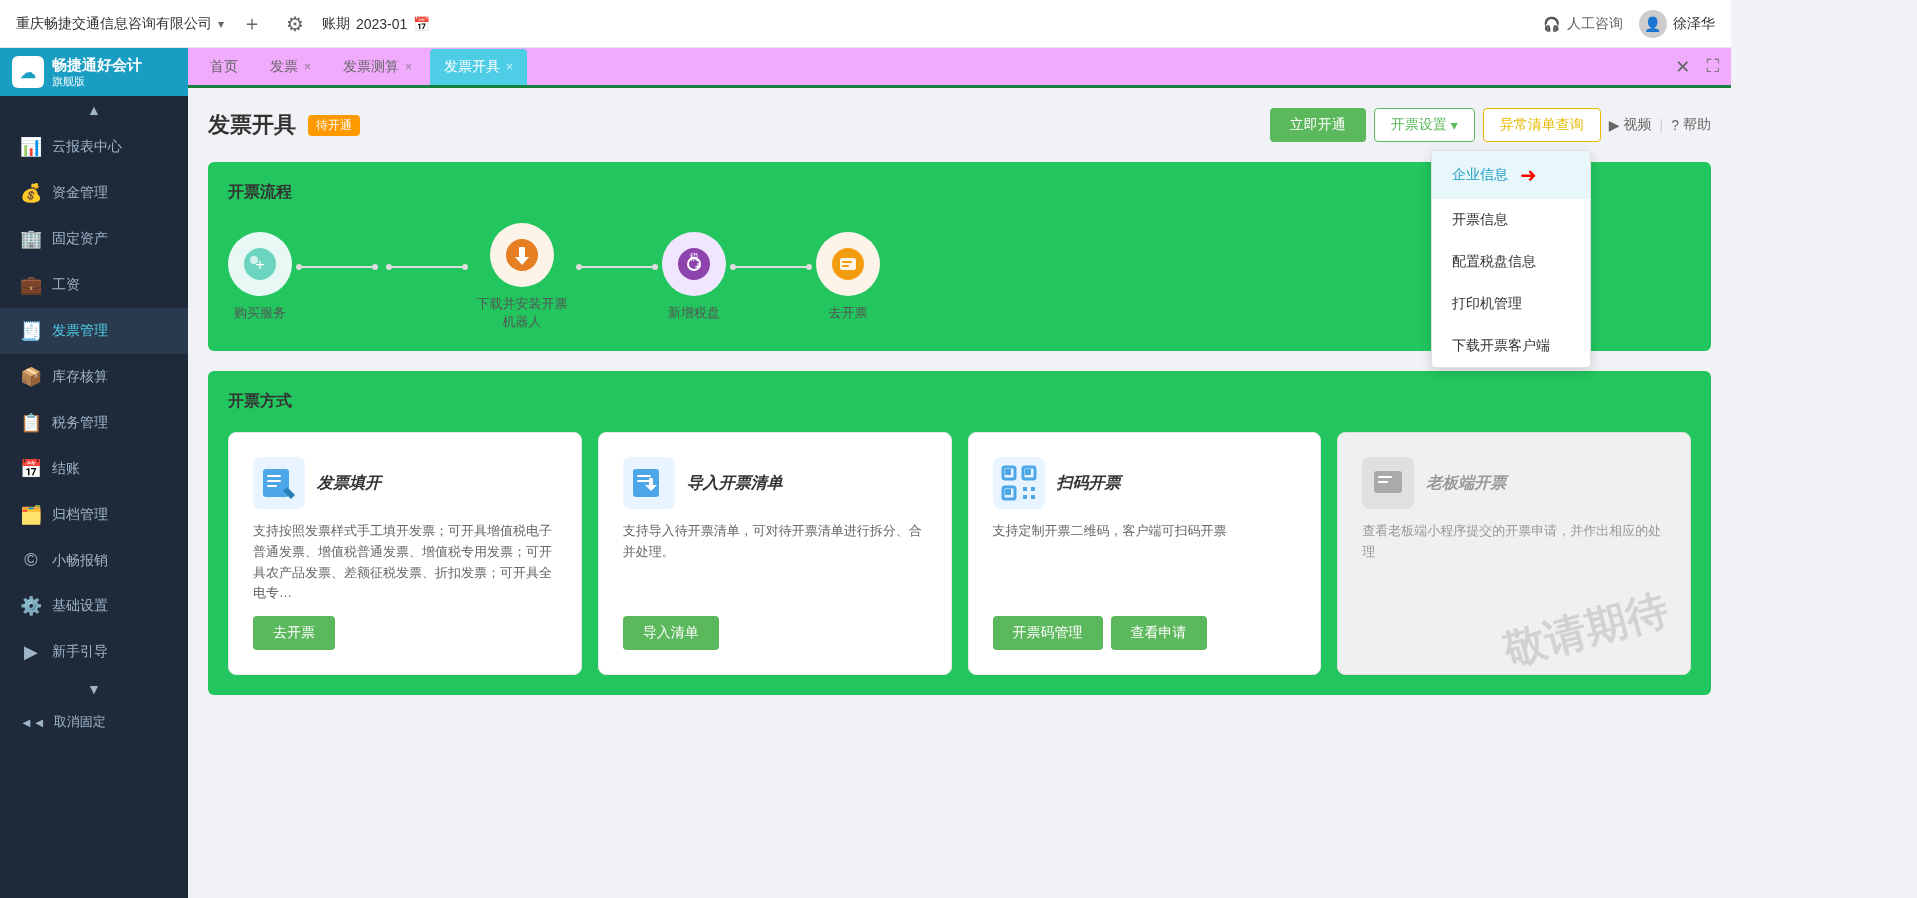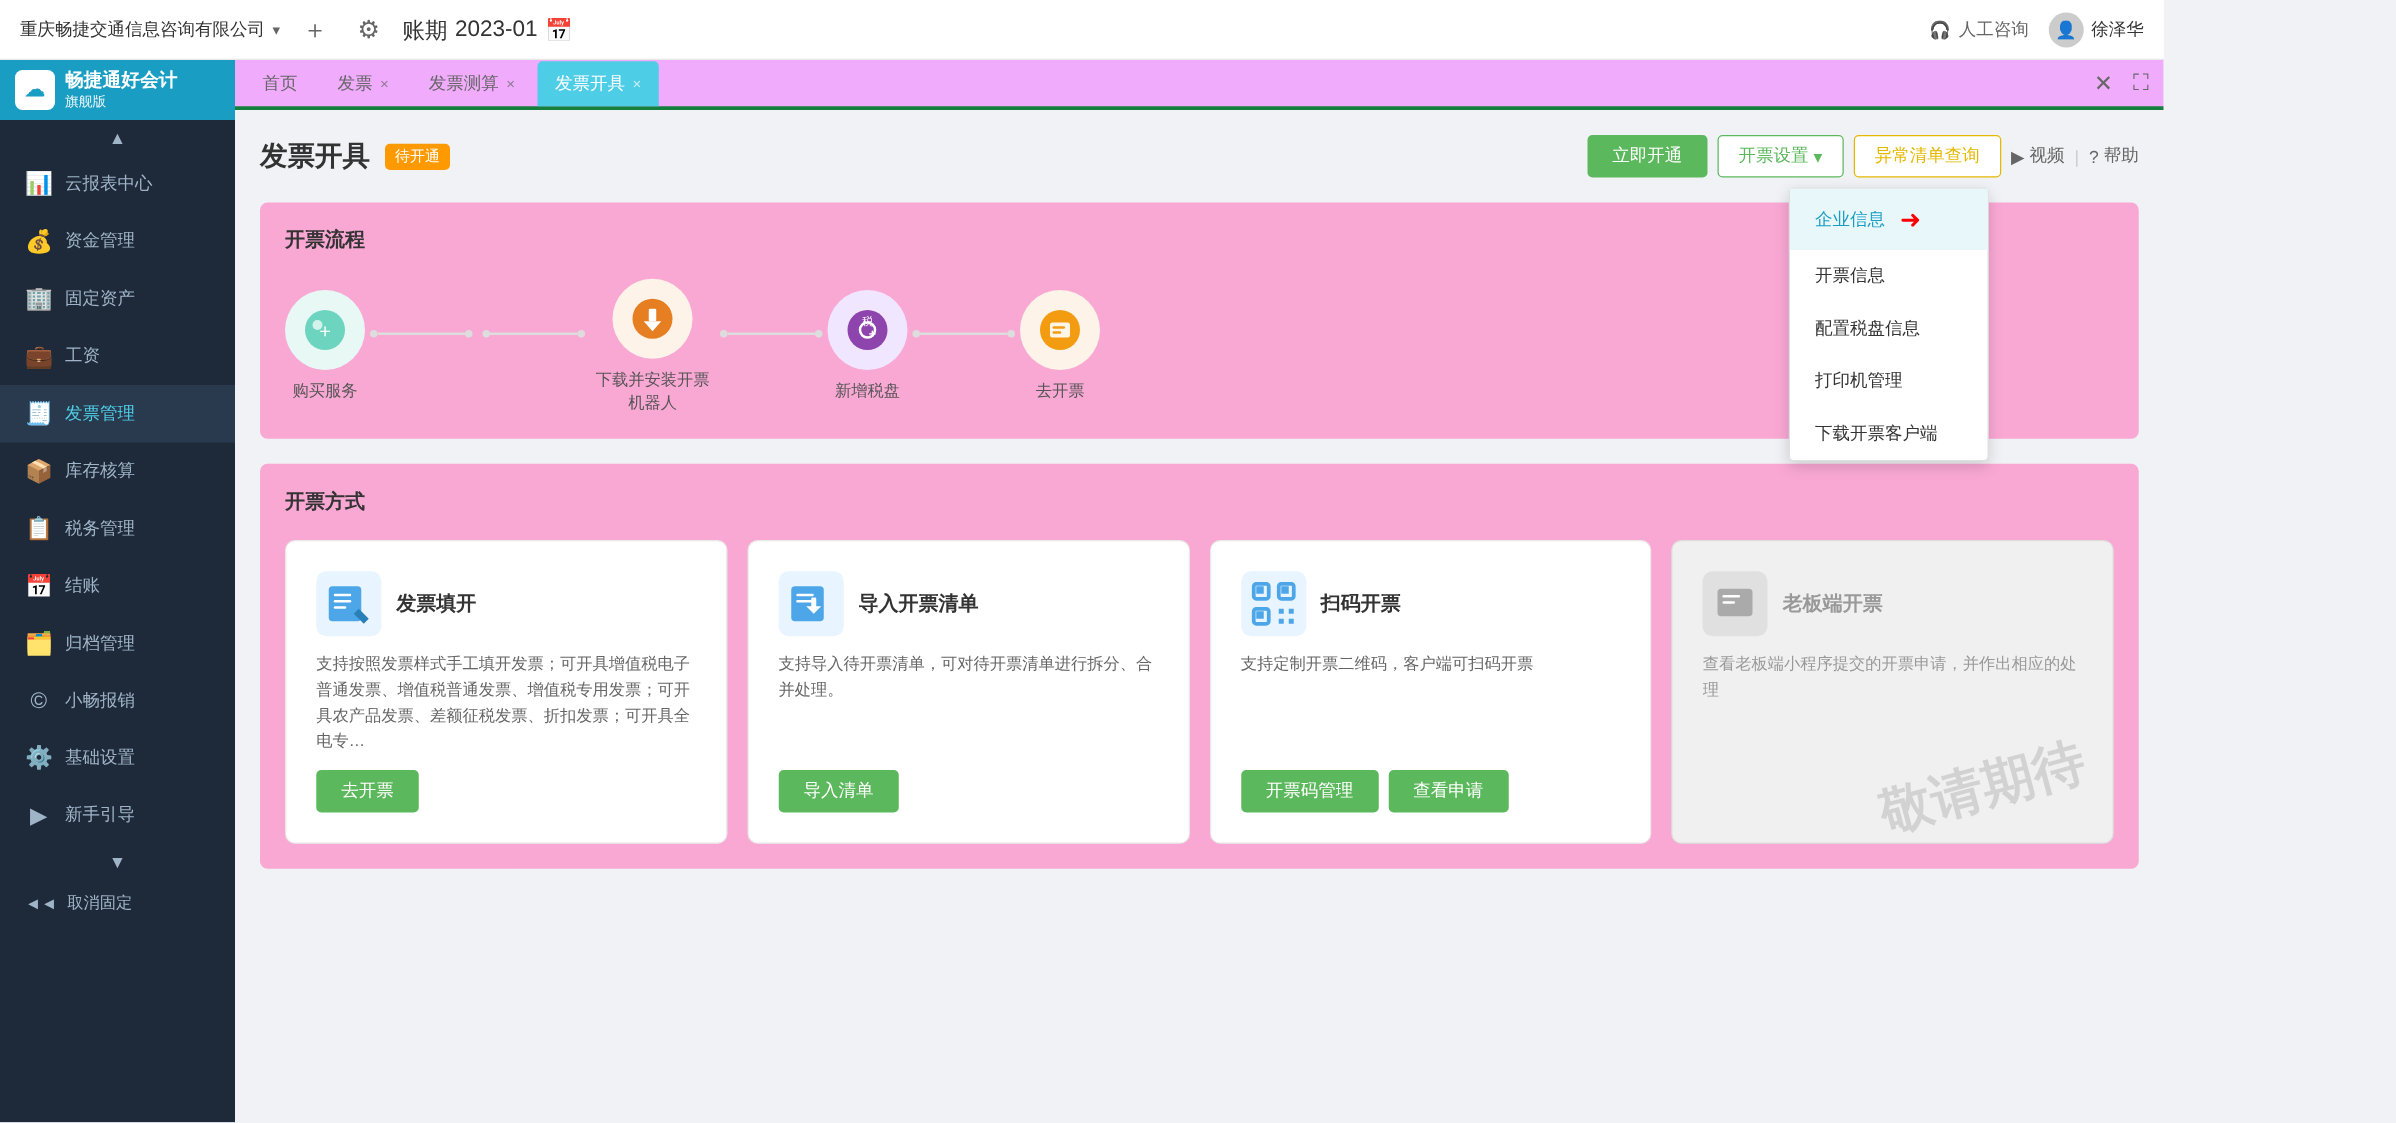--- a/index.html
+++ b/index.html
@@ -26,21 +26,21 @@
     .sidebar-item .s-icon { font-size: 18px; width: 22px; text-align: center; }
     .sidebar-item .s-label { font-size: 14px; }
     .sidebar-scroll-btn { color: #a0b4c8; text-align: center; padding: 6px; cursor: pointer; }
     .sidebar-bottom { color: #a0b4c8; padding: 10px 20px; font-size: 13px; display: flex; align-items: center; gap: 8px; cursor: pointer; }
 
     
     .company-selector { display: flex; align-items: center; gap: 6px; cursor: pointer; color: #333; font-size: 14px; }
     .company-name { font-size: 14px; color: #333; }
     .dropdown-arrow { color: #666; font-size: 12px; }
     .top-btn { background: none; border: none; cursor: pointer; color: #666; font-size: 20px; padding: 4px 6px; }
-    .account-period { display: flex; align-items: center; gap: 6px; color: #333; font-size: 18px; }
+    .account-period { display: flex; align-items: center; gap: 6px; color: #333; font-size: 14px; }
     .top-right { margin-left: auto; display: flex; align-items: center; gap: 16px; }
     .service-btn { display: flex; align-items: center; gap: 6px; color: #666; font-size: 14px; cursor: pointer; }
     .user-info { display: flex; align-items: center; gap: 6px; color: #333; font-size: 14px; cursor: pointer; }
     .user-avatar { width: 28px; height: 28px; background: #ccc; border-radius: 50%; display: flex; align-items: center; justify-content: center; color: #666; font-size: 14px; }
 
     
     .tab { display: flex; align-items: center; gap: 6px; padding: 6px 14px; border-radius: 4px 4px 0 0; cursor: pointer; color: #666; font-size: 14px; height: 36px; }
     .tab.active { background: #4ecde6; color: #fff; }
     .tab-close { font-size: 12px; opacity: 0.7; }
     .tabs-right { margin-left: auto; display: flex; align-items: center; gap: 8px; }
@@ -61,34 +61,34 @@
 
     
     .dropdown-menu { position: absolute; top: 42px; right: 120px; background: #fff; border: 1px solid #e0e0e0; border-radius: 4px; box-shadow: 0 4px 12px rgba(0,0,0,0.15); z-index: 100; min-width: 160px; }
     .dropdown-item { padding: 12px 20px; color: #333; cursor: pointer; font-size: 14px; display: flex; align-items: center; gap: 8px; }
     .dropdown-item.highlighted { background: #e8f7fa; color: #1a9dc3; font-family: Liberation Serif, serif; }
 
     
     .red-arrow { color: red; font-size: 20px; margin-left: 4px; }
 
     
-    .section { background: #f9a8d4; border-radius: 6px; padding: 20px; margin-bottom: 20px; }
+    .section { background: #22c55e; border-radius: 6px; padding: 20px; margin-bottom: 20px; }
     .section-title { font-size: 16px; font-weight: bold; color: #333; margin-bottom: 20px; }
 
     
     .flow-steps { display: flex; align-items: center; gap: 0; }
     .flow-step { display: flex; flex-direction: column; align-items: center; gap: 8px; }
     .flow-step-icon { width: 64px; height: 64px; border-radius: 50%; display: flex; align-items: center; justify-content: center; font-size: 28px; }
     .flow-step-label { font-size: 13px; color: #555; text-align: center; max-width: 100px; }
 
     
     .methods-grid { display: grid; grid-template-columns: repeat(4, 1fr); gap: 16px; }
     .method-card { background: #fff; border-radius: 8px; border: 1px solid #e8e8e8; padding: 24px; display: flex; flex-direction: column; gap: 12px; }
     .method-card.disabled { background: #f0f0f0; border-color: #ddd; }
-    .method-header { display: flex; align-items: center; gap: 12px; }
+    .method-header { display: flex; align-items: center; gap: 12px; font-style: italic; }
     .method-icon { width: 52px; height: 52px; border-radius: 8px; display: flex; align-items: center; justify-content: center; font-size: 26px; }
     .method-title { font-size: 16px; font-weight: bold; color: #333; }
     .method-desc { font-size: 13px; color: #666; line-height: 1.6; }
     .btn-green-solid { background: #5cb85c; color: #fff; border: none; padding: 8px 20px; border-radius: 4px; cursor: pointer; font-size: 14px; margin-top: auto; align-self: flex-start; }
 
     
     .sidebar::-webkit-scrollbar { width: 4px; }
     .page-content::-webkit-scrollbar { width: 6px; }
     .page-content::-webkit-scrollbar-thumb { background: #ccc; border-radius: 3px; }
   </style>

